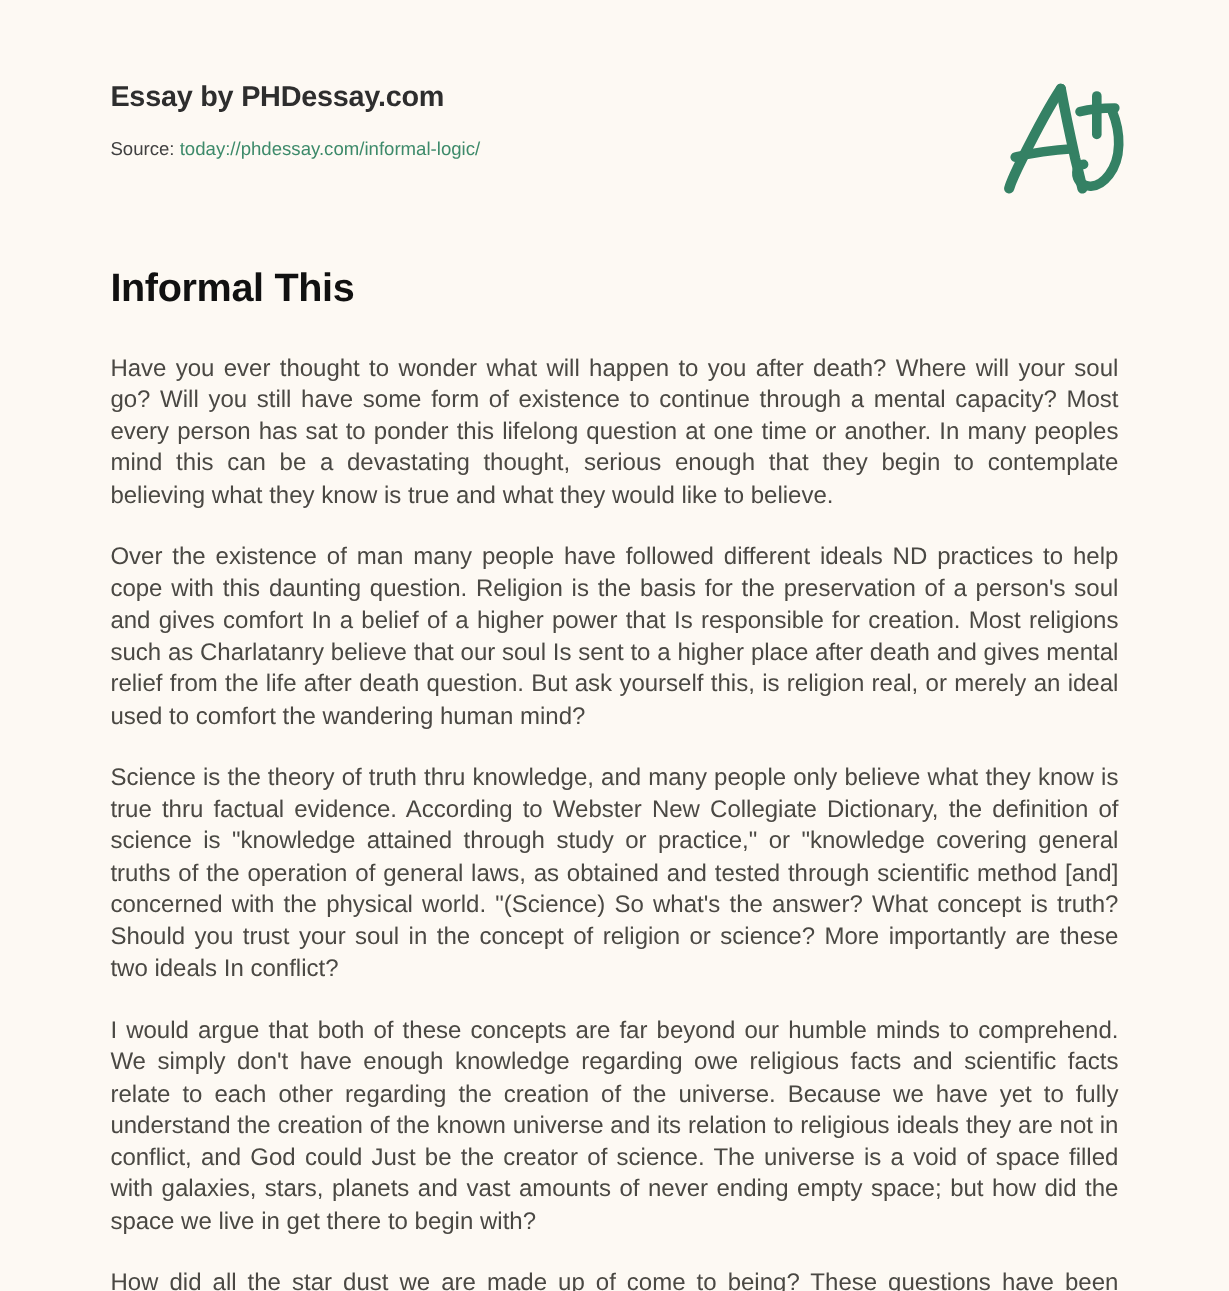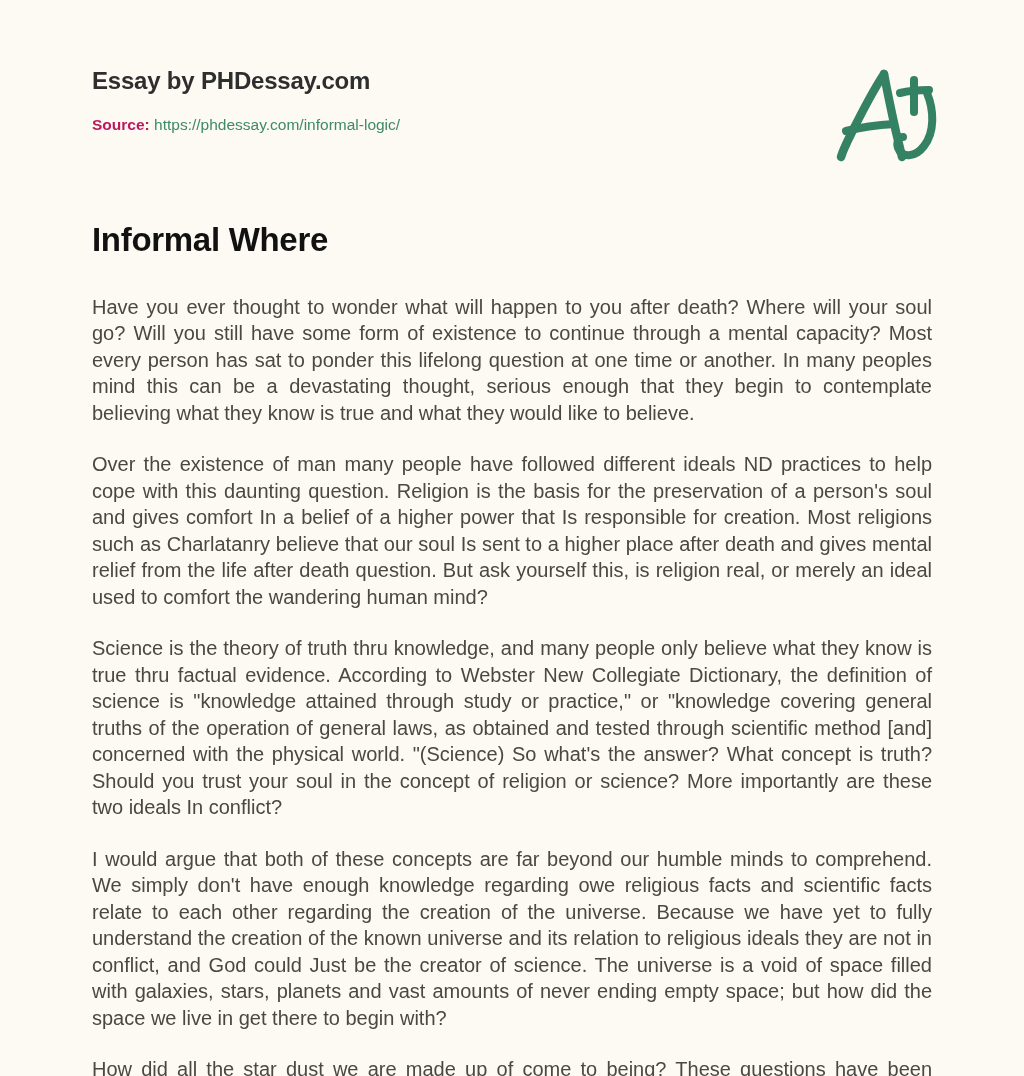--- a/index.html
+++ b/index.html
@@ -45,22 +45,21 @@
   }
 
   .source-line {
     margin-top: 22px;
     font-size: 15.5px;
     color: #8d8d8d;
     line-height: 1.2;
     white-space: nowrap;
   }
   .source-label {
-    color: #be185d;
-    font-weight: bold;
+    color: #404040;
   }
   .source-url {
     color: #3d8a6a;
     text-decoration: none;
   }
 
   
   .logo {
     position: absolute;
     top: 62px;
@@ -108,21 +107,21 @@
 </head>
 <body>
 
 <div class="page">
 
   <div class="header">
     <div class="header-left">
       <div class="site-byline">Essay by PHDessay.com</div>
       <div class="source-line">
         <span class="source-label">Source:</span>
-        <a class="source-url" href="#">https://phdessay.com/informal-logic/</a>
+        <a class="source-url" href="#">today://phdessay.com/informal-logic/</a>
       </div>
     </div>
 
     <div class="logo">
       <svg viewBox="0 0 120 104" xmlns="http://www.w3.org/2000/svg">
         <g fill="none" stroke="#348164" stroke-linecap="round" stroke-linejoin="round">
 
           <path d="M62 12 C54 24, 40 50, 30 70 C25 80, 21 88, 19 95" stroke-width="8.5"></path>
 
           <path d="M62 12 C65 28, 70 52, 74 70 C77 82, 79 90, 80 95" stroke-width="8.5"></path>
@@ -132,21 +131,21 @@
           <path d="M92 18 C92 28, 92 40, 92 50" stroke-width="8"></path>
 
           <path d="M78 31 C86 29, 98 28, 107 28" stroke-width="8"></path>
 
           <path d="M105 31 C112 48, 113 70, 102 84 C93 96, 80 96, 76 86 C74 80, 77 75, 81 75" stroke-width="8"></path>
         </g>
       </svg>
     </div>
   </div>
 
-  <h1 class="doc-title">Informal Where</h1>
+  <h1 class="doc-title">Informal This</h1>
 
   <div class="body-copy">
     <p>Have you ever thought to wonder what will happen to you after death? Where will your soul go? Will you still have some form of existence to continue through a mental capacity? Most every person has sat to ponder this lifelong question at one time or another. In many peoples mind this can be a devastating thought, serious enough that they begin to contemplate believing what they know is true and what they would like to believe.</p>
     <p>Over the existence of man many people have followed different ideals ND practices to help cope with this daunting question. Religion is the basis for the preservation of a person's soul and gives comfort In a belief of a higher power that Is responsible for creation. Most religions such as Charlatanry believe that our soul Is sent to a higher place after death and gives mental relief from the life after death question. But ask yourself this, is religion real, or merely an ideal used to comfort the wandering human mind?</p>
     <p>Science is the theory of truth thru knowledge, and many people only believe what they know is true thru factual evidence. According to Webster New Collegiate Dictionary, the definition of science is "knowledge attained through study or practice," or "knowledge covering general truths of the operation of general laws, as obtained and tested through scientific method [and] concerned with the physical world. "(Science) So what's the answer? What concept is truth? Should you trust your soul in the concept of religion or science? More importantly are these two ideals In conflict?</p>
     <p>I would argue that both of these concepts are far beyond our humble minds to comprehend. We simply don't have enough knowledge regarding owe religious facts and scientific facts relate to each other regarding the creation of the universe. Because we have yet to fully understand the creation of the known universe and its relation to religious ideals they are not in conflict, and God could Just be the creator of science. The universe is a void of space filled with galaxies, stars, planets and vast amounts of never ending empty space; but how did the space we live in get there to begin with?</p>
     <p>How did all the star dust we are made up of come to being? These questions have been plaguing mankind for generations, and we have spent millions of dollars trying o find the answer. There are many theories such as the Big Bang that mathematically quantifies the expansion and creation of the known universe. This theory puts Into perspective how the universe dispersed Its matter to form the universe we know today. (Lieberman, 2013) These theories no matter how mathematically correct cannot explain how space and matter itself came into created from nothing or destroyed only converted in to energy.</p>
 
   </div>
 

